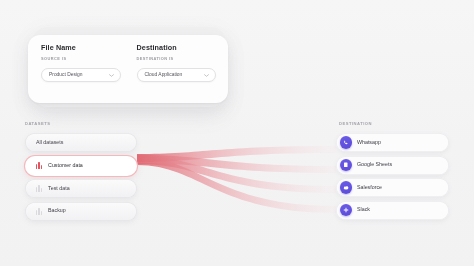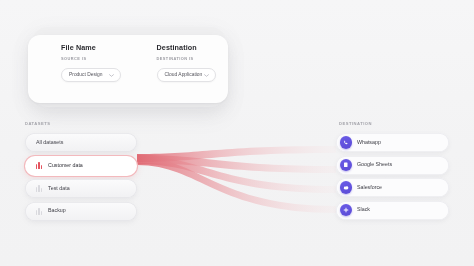--- a/index.html
+++ b/index.html
@@ -30,21 +30,21 @@
     left: 28px; top: 35px;
     width: 200px; height: 68px;
     background: #fdfdfd;
     border-radius: 12px;
     box-shadow: 0 6px 18px rgba(130,130,140,0.13),
                 0 1px 2px rgba(130,130,140,0.10);
     padding: 9px 12px 0 13px;
     display: flex;
     gap: 16px;
   }
-  .field-col { width: 82px; margin-left: 20px; }
+  .field-col { width: 82px; }
   .field-title {
     font-size: 7.2px;
     font-weight: bold;
     color: #2b2b30;
     letter-spacing: .1px;
     line-height: 1;
   }
   .field-sub {
     margin-top: 6px;
     font-size: 3.9px;

